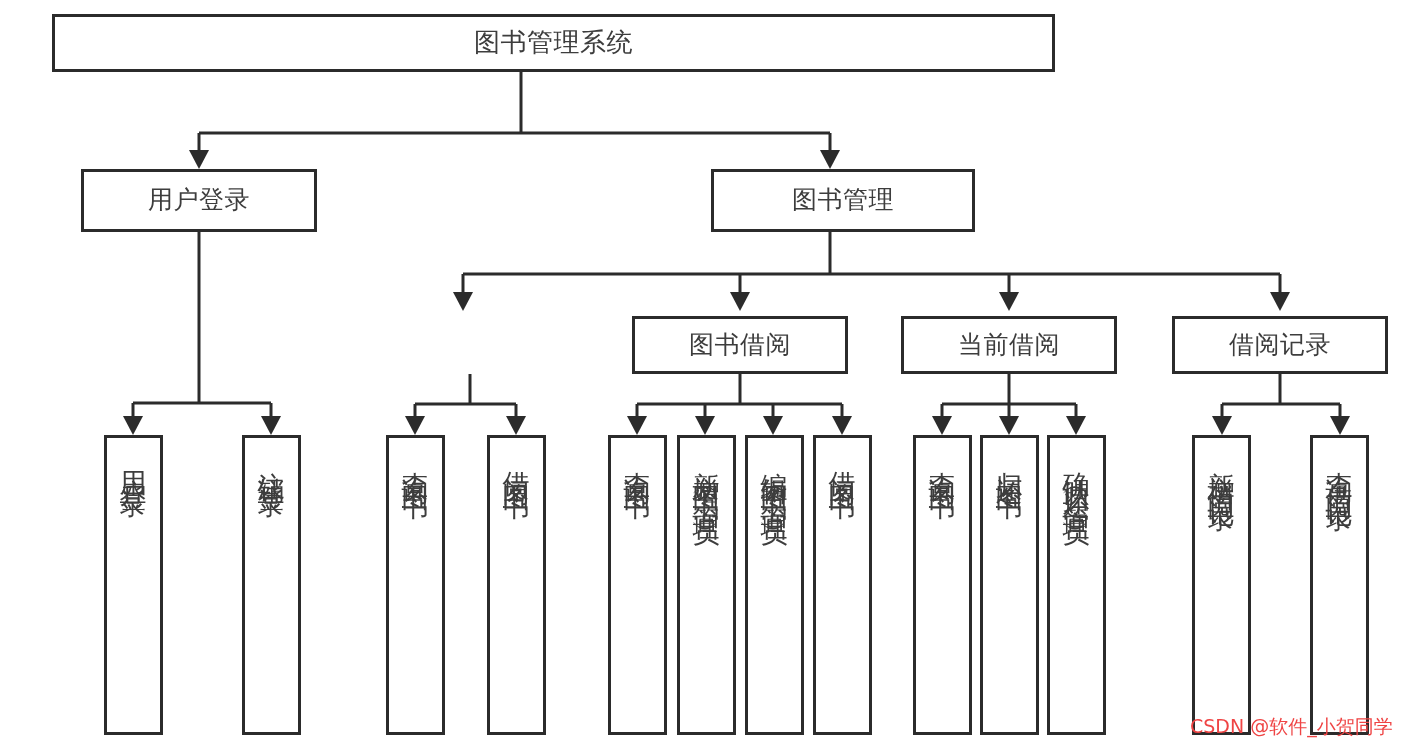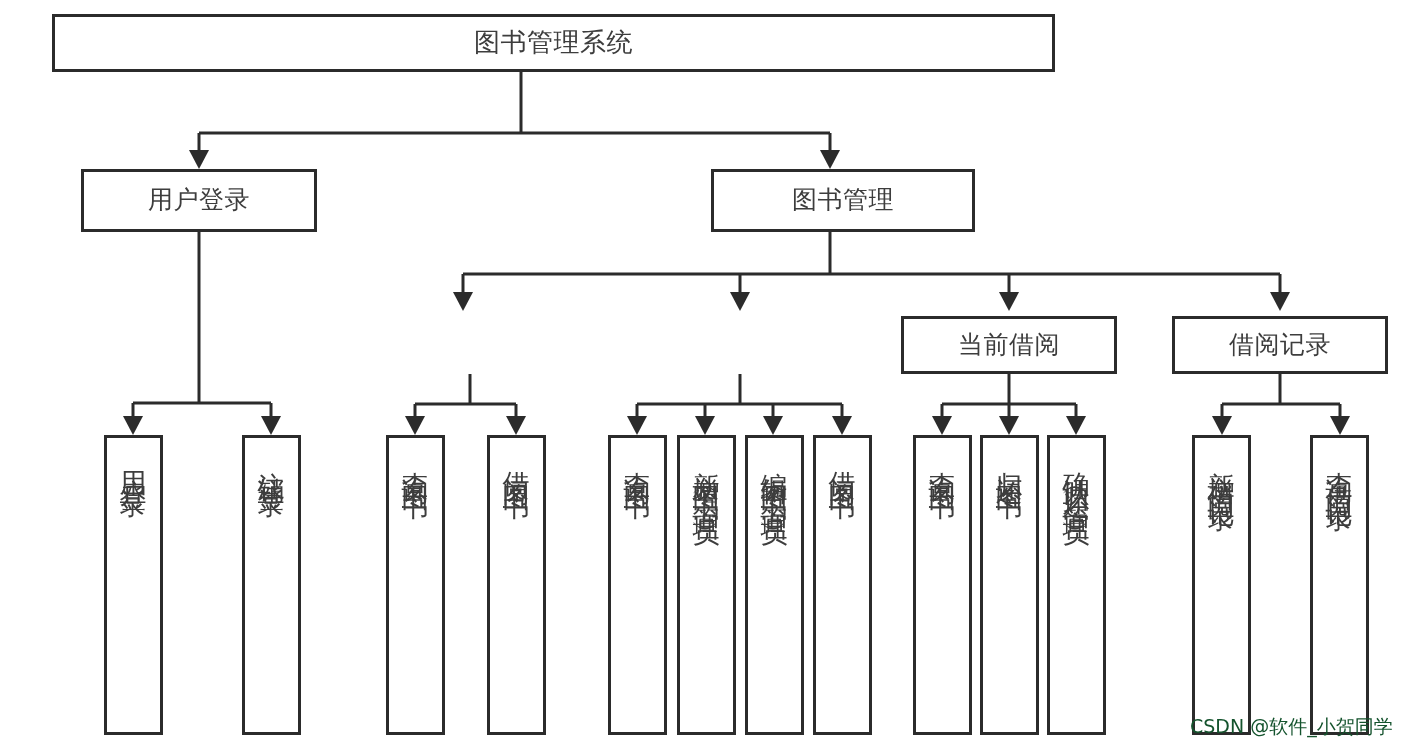--- a/index.html
+++ b/index.html
@@ -66,21 +66,21 @@
     letter-spacing:7px;
     line-height:1;
   }
 
   
   #watermark{
     position:absolute;
     left:1190px;
     top:714px;
     font-size:19px;
-    color:#14532d;
+    color:#ef4444;
     white-space:nowrap;
     font-family:"DejaVu Sans","Liberation Sans",sans-serif;
   }
 </style>
 </head>
 <body>
 
 <div id="canvas">
 
   <svg id="wires" viewBox="0 0 1405 747" width="1405" height="747">
@@ -153,20 +153,23 @@
 
   <div class="node horiz" style="left:81px;top:169px;width:236px;height:63px;">
     <span class="lbl">用户登录</span>
   </div>
 
   <div class="node horiz" style="left:711px;top:169px;width:264px;height:63px;">
     <span class="lbl">图书管理</span>
   </div>
 
 
+  <div class="node horiz" style="left:632px;top:316px;width:216px;height:58px;">
+    <span class="lbl">图书借阅</span>
+  </div>
 
   <div class="node horiz" style="left:1172px;top:316px;width:216px;height:58px;">
     <span class="lbl">借阅记录</span>
   </div>
 
   <div class="node horiz" style="left:901px;top:316px;width:216px;height:58px;">
     <span class="lbl">当前借阅</span>
   </div>
 
   <div class="node vert" style="left:104px;top:435px;width:59px;height:300px;">

